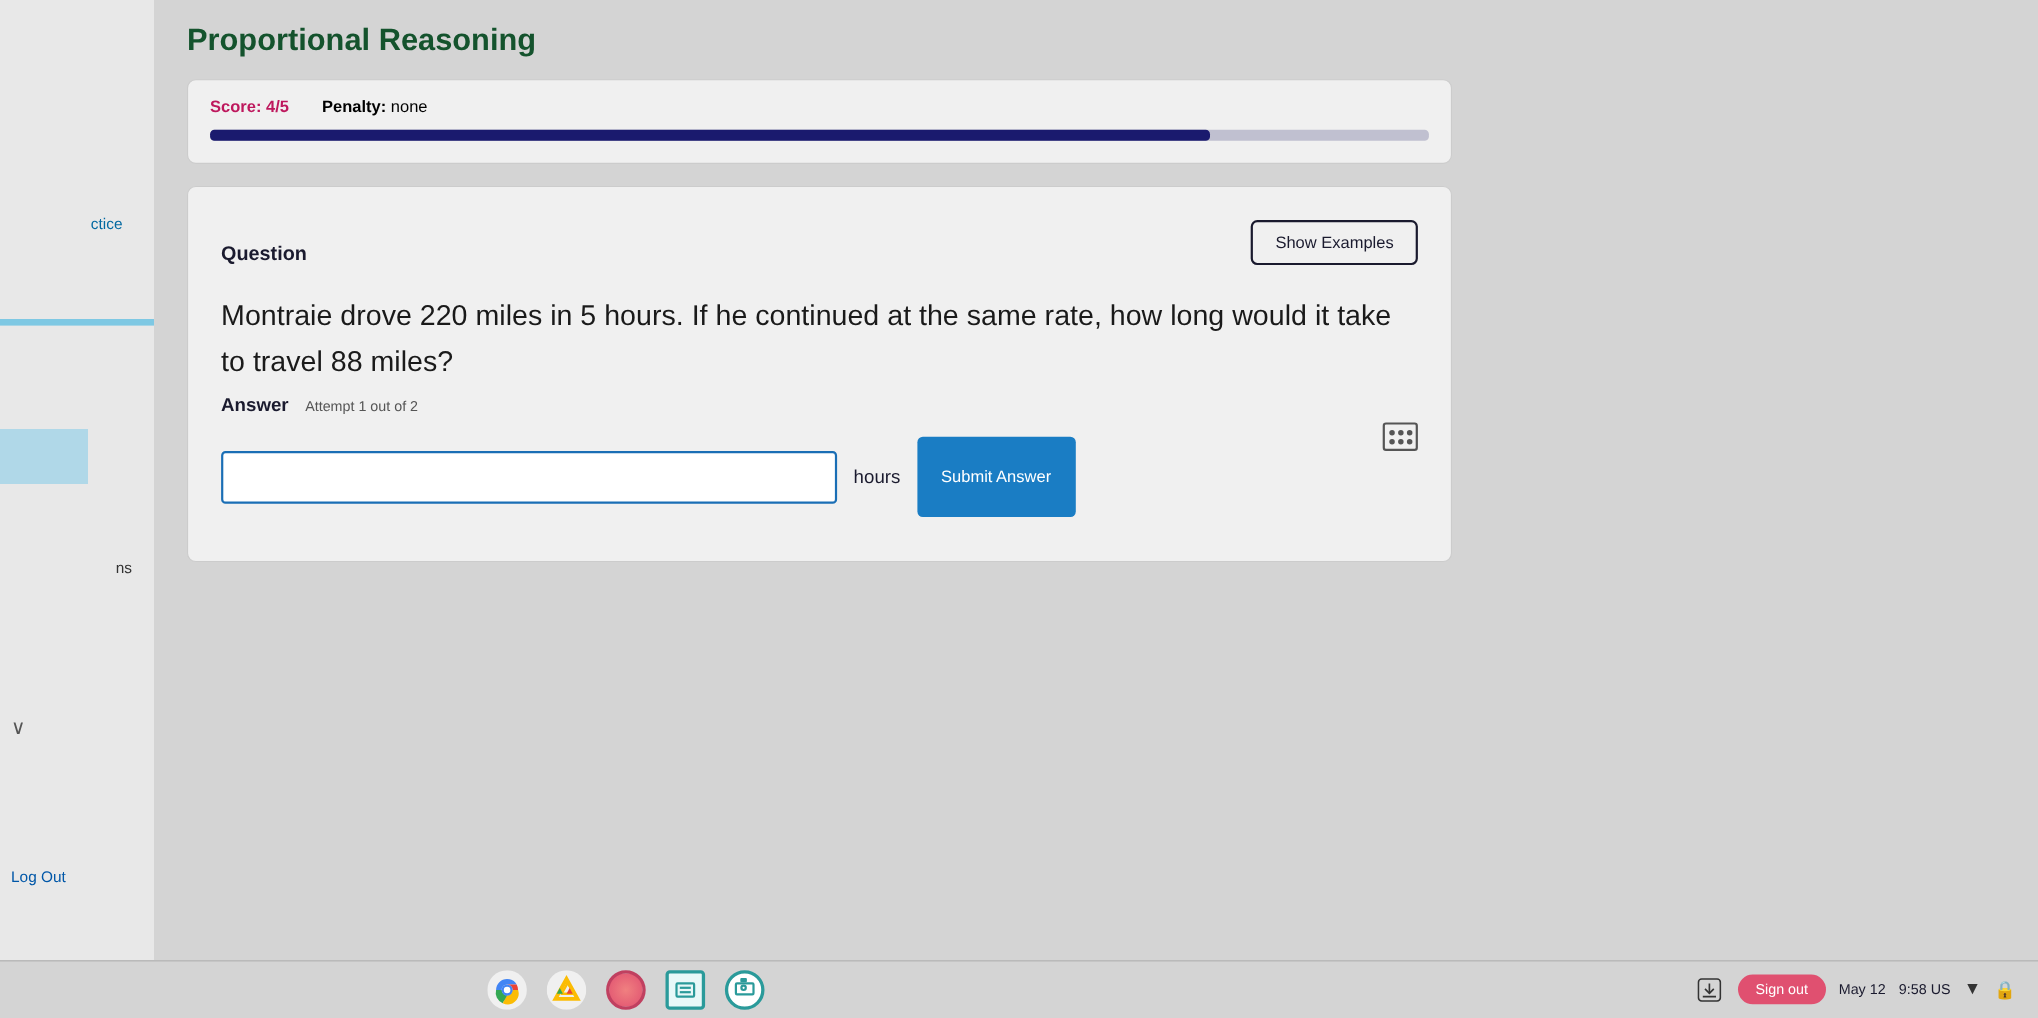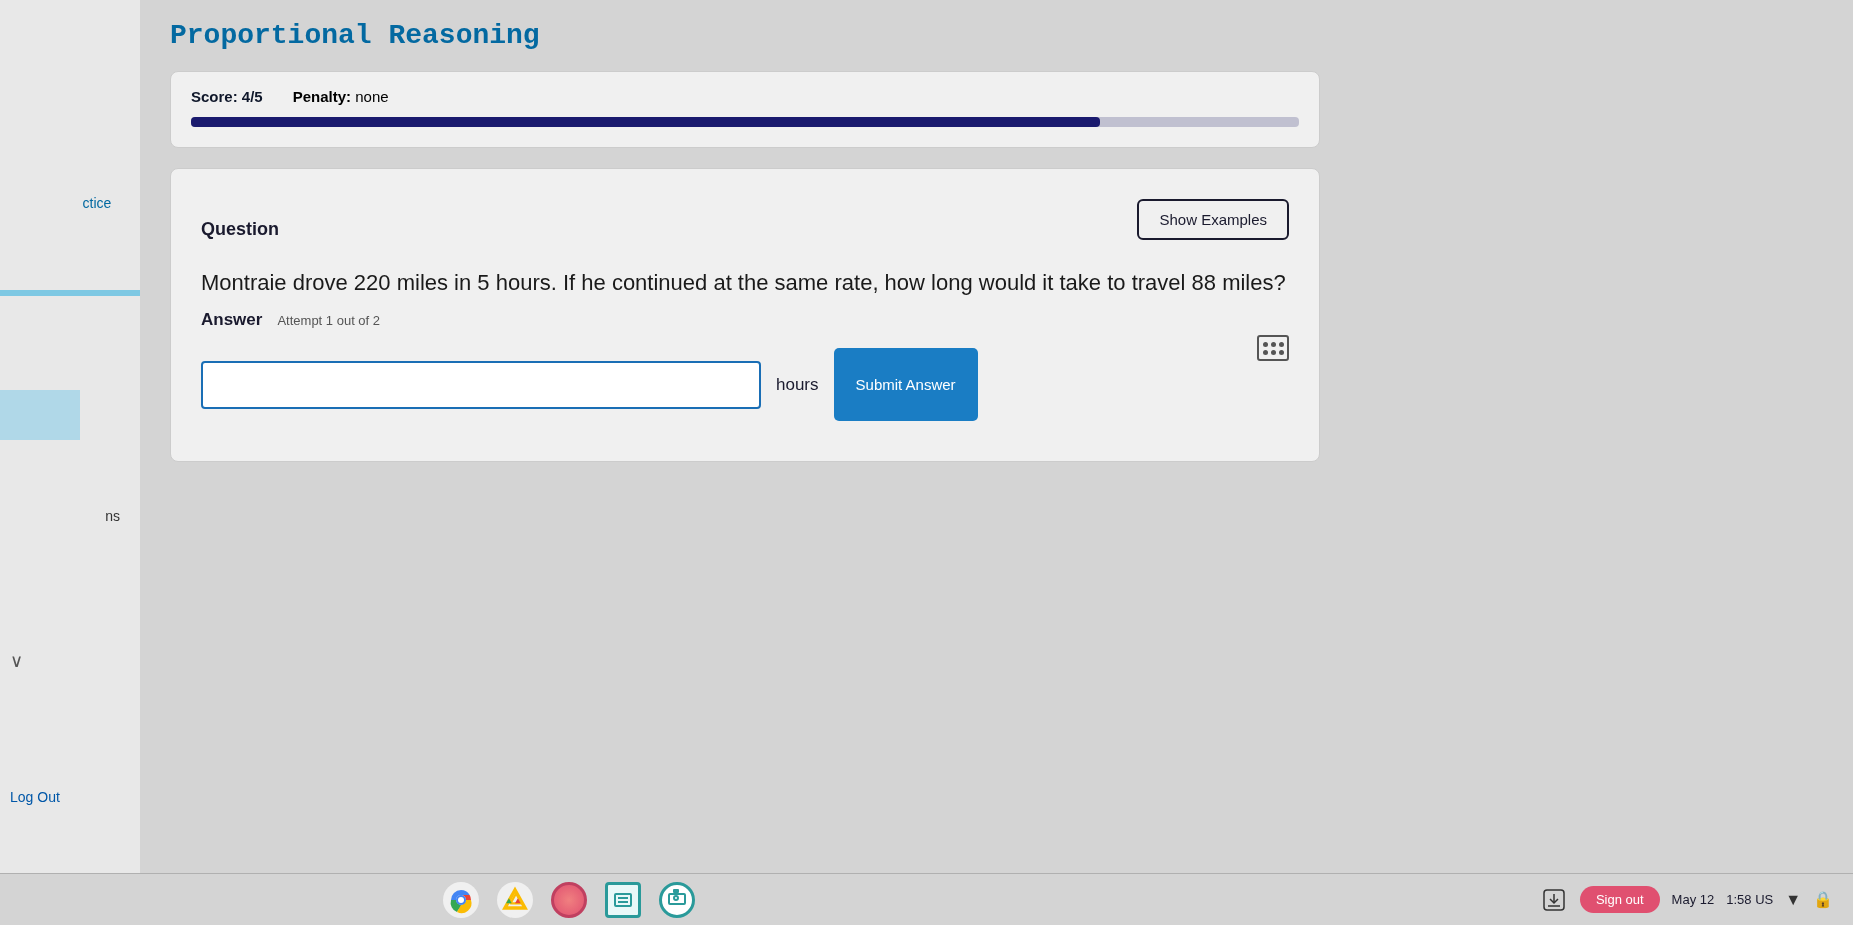--- a/index.html
+++ b/index.html
@@ -93,44 +93,43 @@
       flex: 1;
       background-color: #d4d4d4;
       padding: 20px 30px;
       overflow-y: auto;
     }
 
     
     .page-title {
       font-size: 28px;
       font-weight: bold;
-      color: #0369a1;
+      color: #14532d;
       margin-bottom: 20px;
-      font-family: Liberation Mono, monospace;
     }
 
     
     .score-box {
       background-color: #f0f0f0;
       border: 1px solid #ccc;
       border-radius: 8px;
       padding: 16px 20px 20px;
       margin-bottom: 20px;
       max-width: 1150px;
     }
 
     .score-info {
       display: flex;
       gap: 30px;
       margin-bottom: 12px;
     }
 
     .score-text {
       font-size: 15px;
-      color: #0f172a;
+      color: #be185d;
       font-weight: bold;
     }
 
     .penalty-text {
       font-size: 15px;
       color: #000000;
     }
 
     .progress-bar-container {
       width: 100%;
@@ -176,21 +175,21 @@
       background-color: #f0f0f0;
       color: #1a1a2e;
       font-size: 15px;
       padding: 10px 20px;
       border-radius: 6px;
       cursor: pointer;
       font-weight: 500;
     }
 
     .question-text {
-      font-size: 22px;
+      font-size: 26px;
       color: #1a1a1a;
       line-height: 1.6;
     }
 
     .answer-section {
       margin-top: 10px;
     }
 
     .answer-header {
       display: flex;
@@ -458,19 +457,19 @@
       <svg width="22" height="22" viewBox="0 0 22 22">
         <rect x="1" y="1" width="20" height="20" rx="3" fill="none" stroke="#333" stroke-width="1.5"></rect>
         <path d="M7 10 L11 14 L15 10" fill="none" stroke="#333" stroke-width="1.5"></path>
         <line x1="11" y1="5" x2="11" y2="14" stroke="#333" stroke-width="1.5"></line>
         <line x1="5" y1="17" x2="17" y2="17" stroke="#333" stroke-width="1.5"></line>
       </svg>
     </div>
 
     <button class="sign-out-btn">Sign out</button>
     <span class="taskbar-date">May 12</span>
-    <span class="taskbar-time">1:58 US</span>
+    <span class="taskbar-time">9:58 US</span>
 
     <div style="font-size:16px; color:#333;">▼</div>
 
     <div style="font-size:16px; color:#333;">🔒</div>
   </div>
 </div>
 
 </body></html>

